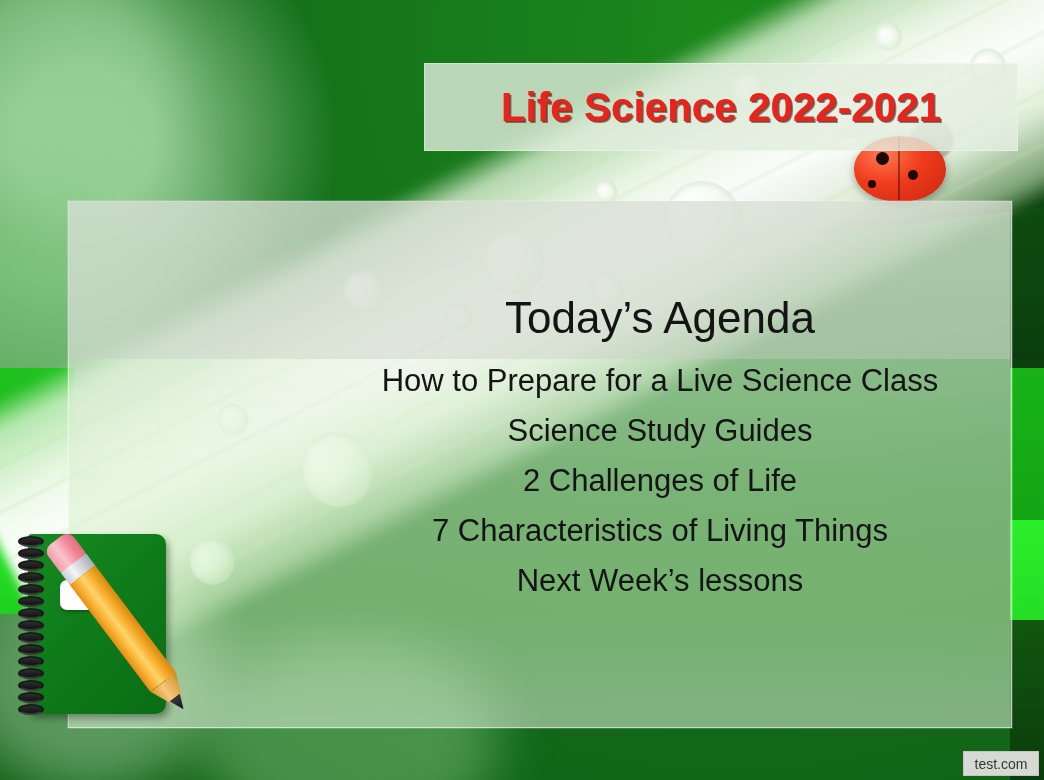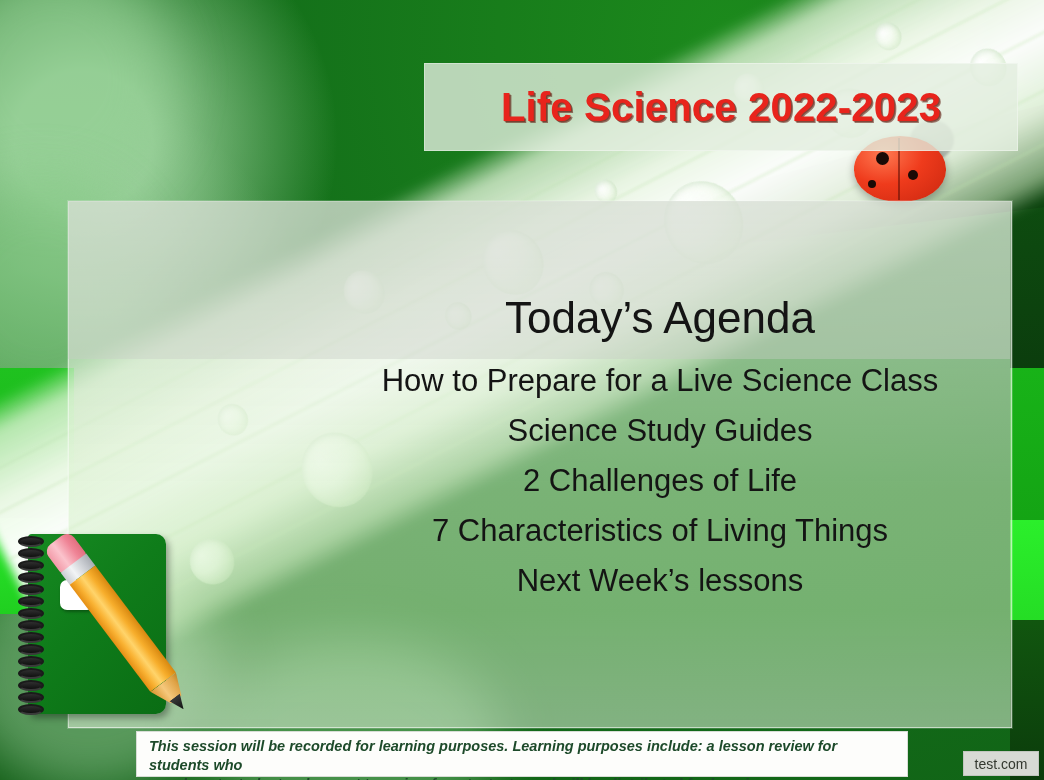--- a/index.html
+++ b/index.html
@@ -223,21 +223,21 @@
     <div class="lb-split"></div>
     <div class="lb-spot" style="left:28px;top:34px;width:13px;height:13px"></div>
     <div class="lb-spot" style="left:60px;top:52px;width:10px;height:10px"></div>
     <div class="lb-spot" style="left:20px;top:62px;width:8px;height:8px"></div>
   </div>
 
   <div class="panel"></div>
   <div class="panel-grey"></div>
 
   <div class="title-band">
-    <span class="title-text">Life Science 2022-2023</span>
+    <span class="title-text">Life Science 2022-2021</span>
   </div>
 
   <div class="agenda">
     <div class="agenda-heading">Today’s Agenda</div>
     <div class="agenda-item">How to Prepare for a Live Science Class</div>
     <div class="agenda-item">Science Study Guides</div>
     <div class="agenda-item">2 Challenges of Life</div>
     <div class="agenda-item">7 Characteristics of Living Things</div>
     <div class="agenda-item">Next Week’s lessons</div>
   </div>
@@ -264,19 +264,15 @@
     </div>
     <div class="pencil">
       <div class="p-eraser"></div>
       <div class="p-ferrule"></div>
       <div class="p-body"></div>
       <div class="p-wood"></div>
       <div class="p-tip"></div>
     </div>
   </div>
 
-  <div class="caption">
-    <p>This session will be recorded for learning purposes.  Learning purposes include: a lesson review for students who</p>
-    <p>are absent, students who want to review for a test, etc. and will be distributed for learning purposes.</p>
-  </div>
   <div class="fppt">test.com</div>
 
 </div>
 
 </body></html>

